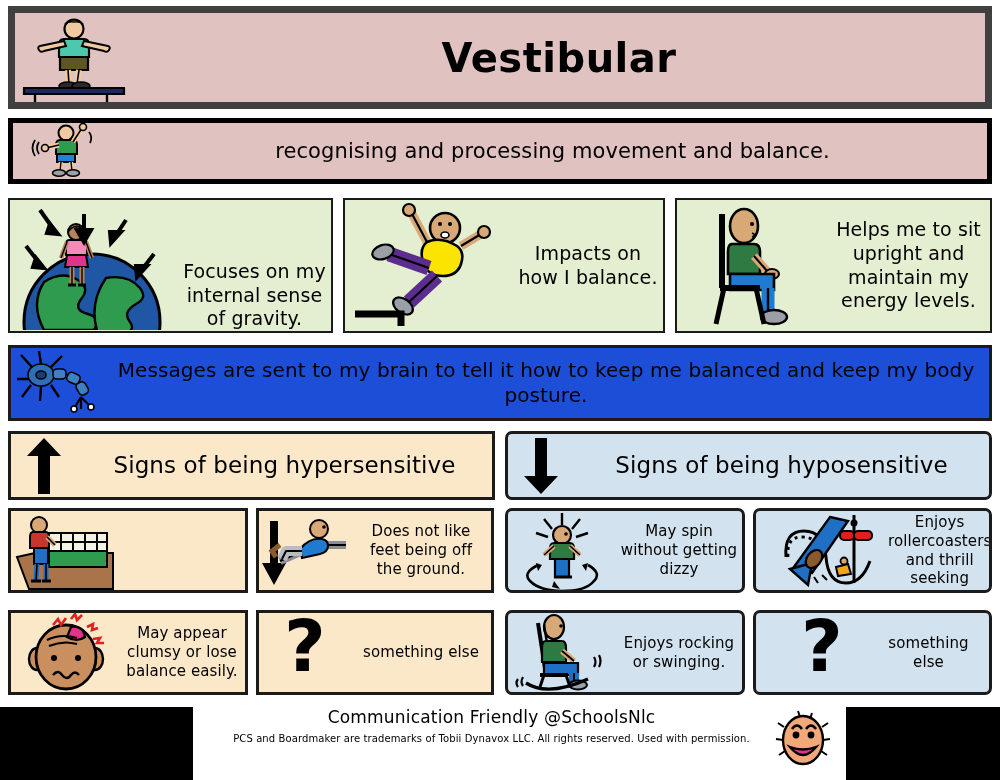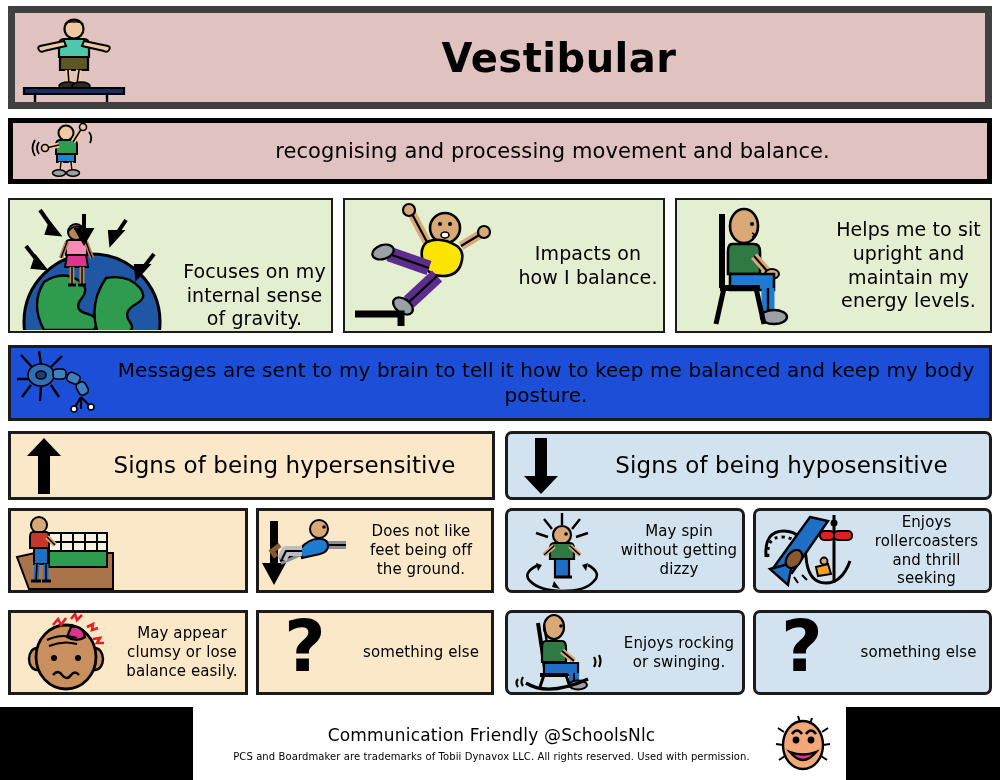--- a/index.html
+++ b/index.html
@@ -110,40 +110,40 @@
   .signs-head .txt { font-size: 23px; }
 
   
   .sign { height: 85px; border: 3px solid #1b1b1b; }
   .sign .txt { font-size: 15px; }
   .row-a { top: 508px; }
   .row-b { top: 610px; }
   .col-h0 { left: 8px;   width: 240px; }
   .col-h1 { left: 256px; width: 238px; }
   .col-y0 { left: 505px; width: 240px; }
-  .col-y1 { left: 753px; width: 239px; }
+  .col-y1 { left: 753px; width: 239px; padding-left: 20px; }
   .sign .pic { width: 108px; }
   #sign-hyper-1 .pic { width: 92px; }
   #sign-hyper-3 .pic { width: 92px; }
   #sign-hypo-3 .pic { width: 92px; }
 
   
   #footer-blackbar {
     position: absolute;
     left: 0; top: 707px;
     width: 1000px; height: 73px;
     background: #000;
   }
   #footer-panel {
     position: absolute;
     left: 193px; top: 707px;
     width: 653px; height: 73px;
     background: #fff;
     display: flex;
-    align-items: center;
+    align-items: flex-start;
     justify-content: center;
   }
   #footer-texts {
     flex: 1 1 auto;
     text-align: center;
     padding-left: 30px;
   }
   #footer-credit {
     font-size: 17px;
     margin-bottom: 6px;

